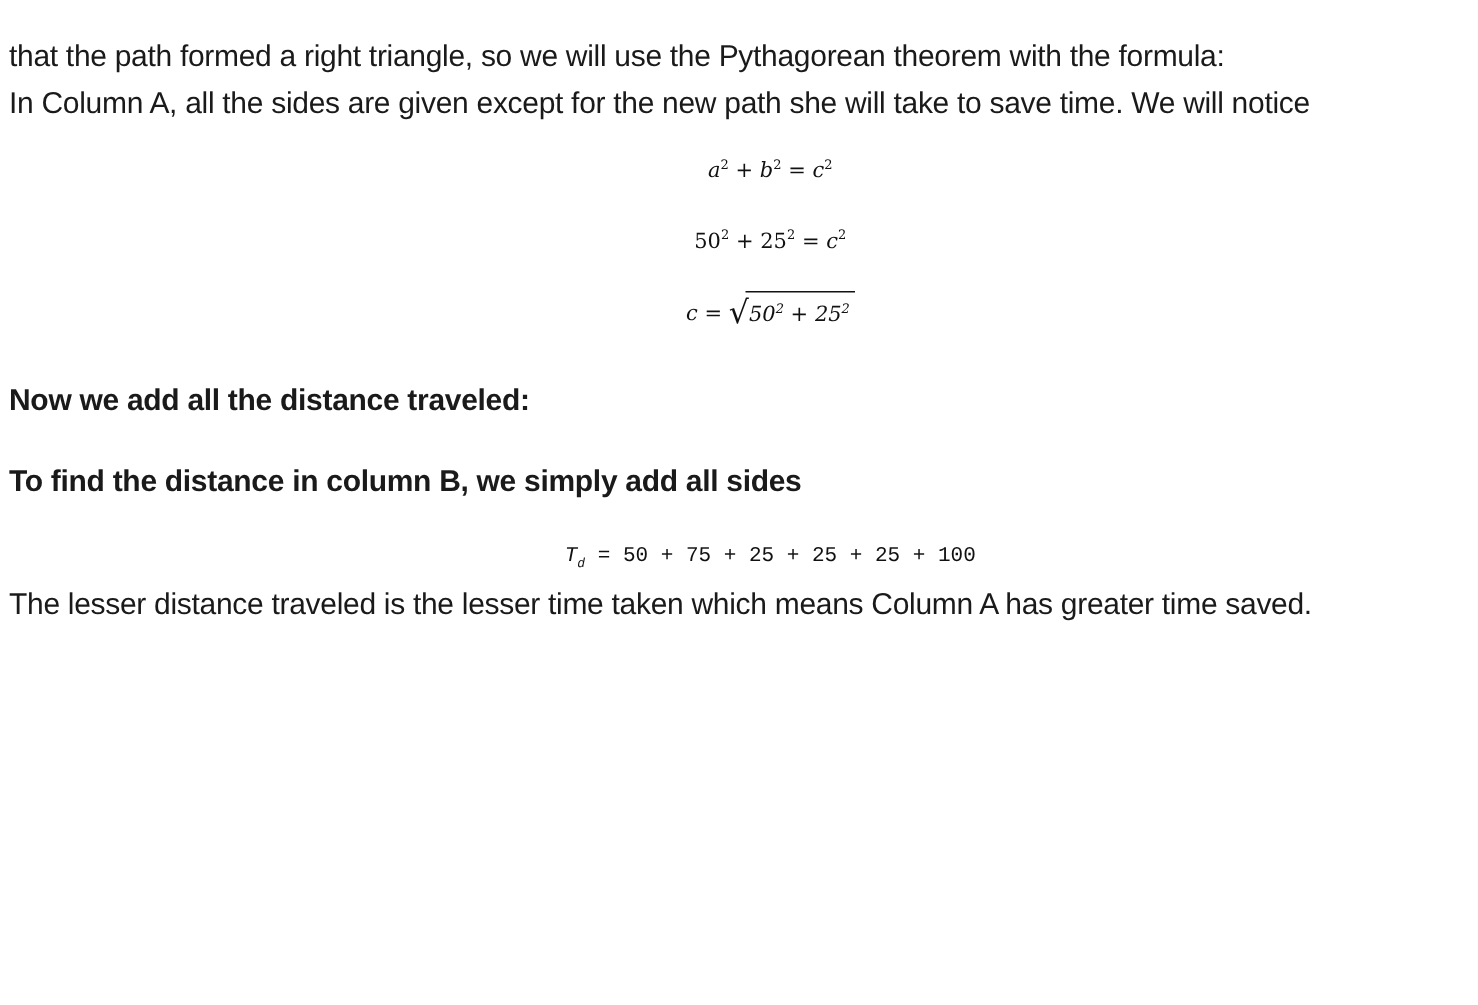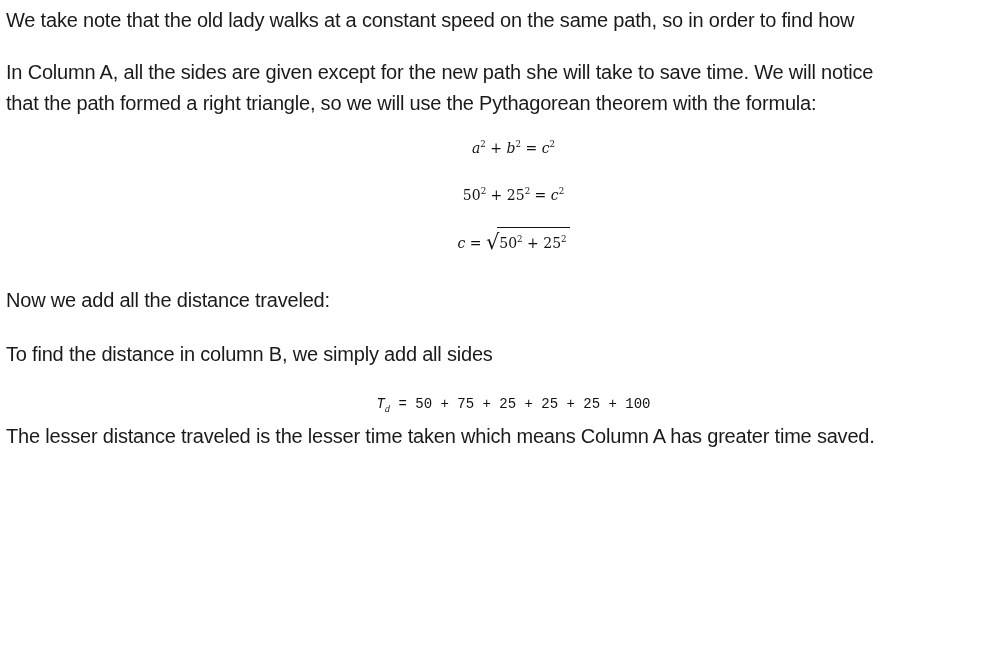--- a/index.html
+++ b/index.html
@@ -42,42 +42,42 @@
     font-size: 1.22em;
     font-style: normal;
     vertical-align: -0.04em;
   }
   .sqrt-sym.big { font-size: 1.5em; vertical-align: -0.07em; }
   .radicand {
     display: inline-block;
     border-top: 1.7px solid currentColor;
     padding: 0 3px 0 2px;
     margin-left: -2px;
+    font-style: italic;
   }
 
   
   .p-intro        { margin: 3px 0 0 0; }
   .p-column-a     { margin: 21px 0 0 0; }
   .g-pythagorean  { margin: 14px 0 0 0; }
-  .p-add-distance { margin: 27px 0 0 0; }
+  .p-add-distance { margin: 27px 0 0 0; font-weight: bold; }
   .g-column-a     { margin: 16px 0 0 0; }
-  .p-column-b     { margin: 23px 0 0 0; }
+  .p-column-b     { margin: 23px 0 0 0; font-weight: bold; }
   .g-column-b     { margin: 19px 0 0 0; font-family: Liberation Mono, monospace; }
   .p-conclusion   { margin: 2px 0 0 0; }
 </style>
 </head>
 <body>
 
 <div class="para p-intro">
-  <div class="text-line">We take note that the old lady walks at a constant speed on the same path, so in order to find how</div>
 </div>
 
 <div class="para p-column-a">
+  <div class="text-line">that the path formed a right triangle, so we will use the Pythagorean theorem with the formula:</div>
   <div class="text-line">In Column A, all the sides are given except for the new path she will take to save time. We will notice</div>
-  <div class="text-line">that the path formed a right triangle, so we will use the Pythagorean theorem with the formula:</div>
 </div>
 
 <div class="eq-group g-pythagorean">
   <div class="eq-line"><i>a</i><sup>2</sup> + <i>b</i><sup>2</sup> = <i>c</i><sup>2</sup></div>
   <div class="eq-line">50<sup>2</sup> + 25<sup>2</sup> = <i>c</i><sup>2</sup></div>
   <div class="eq-line"><i>c</i> = <span class="sqrt"><span class="sqrt-sym big">√</span><span class="radicand">50<sup>2</sup> + 25<sup>2</sup></span></span></div>
 </div>
 
 <div class="para p-add-distance">
   <div class="text-line">Now we add all the distance traveled:</div>

